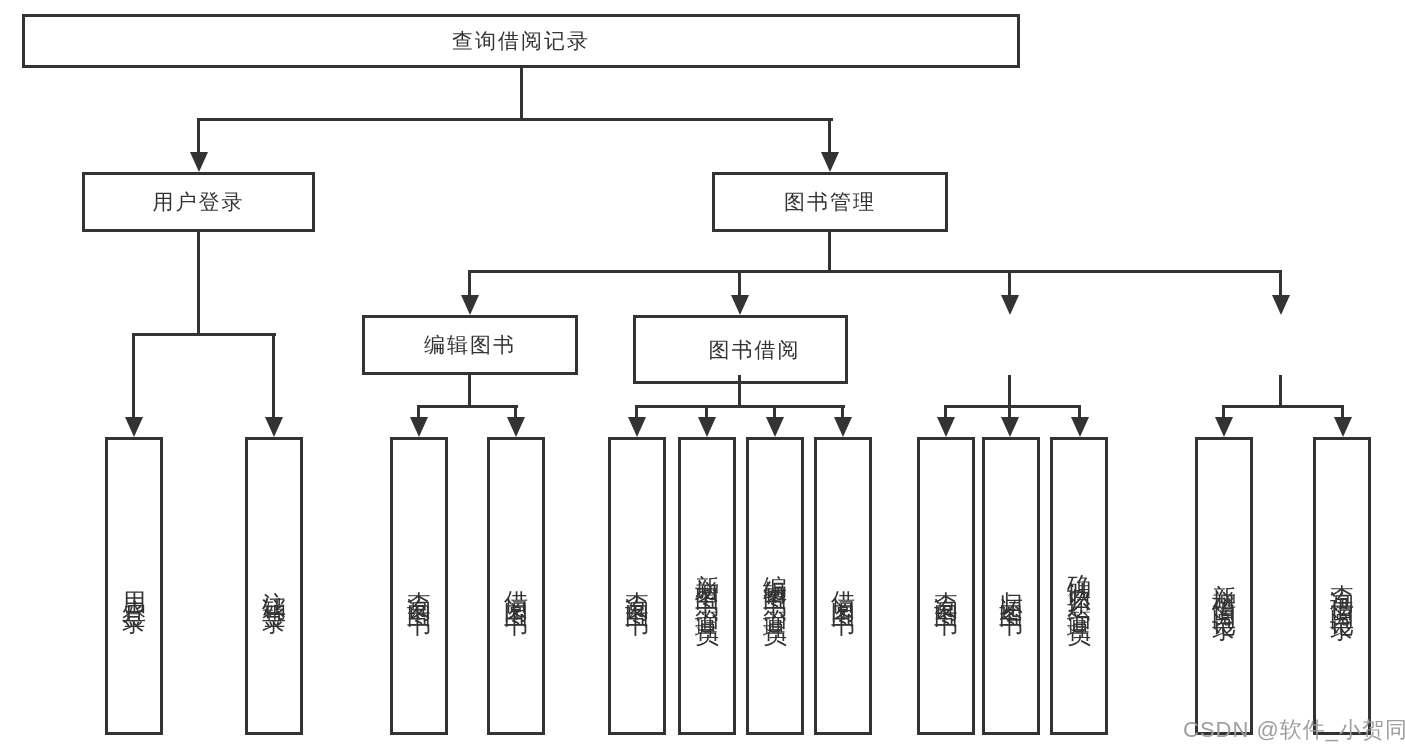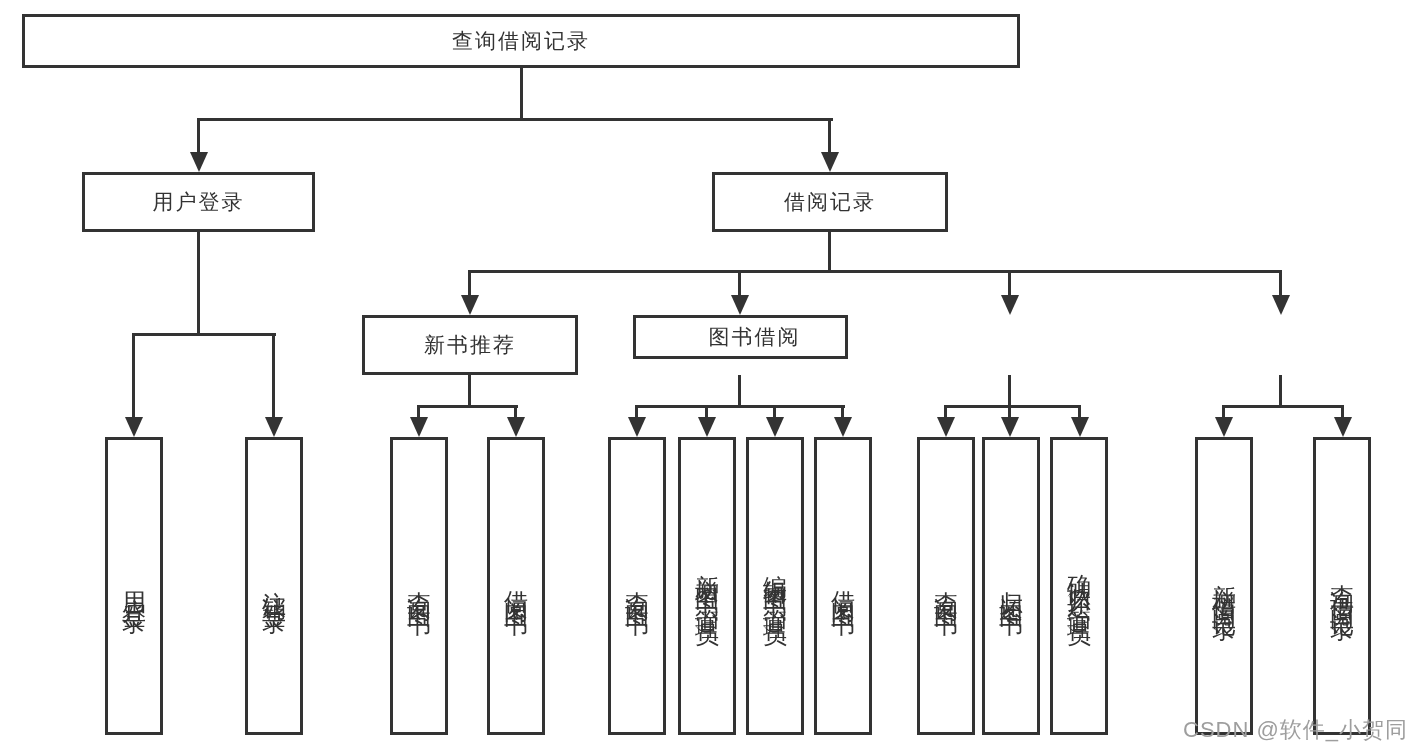--- a/index.html
+++ b/index.html
@@ -43,21 +43,21 @@
   <div class="hline" style="left: 197px; top: 118px; width: 636px; background: rgb(51, 51, 51);"></div>
   <div class="vline" style="left: 197px; top: 118px; height: 36px; background: rgb(51, 51, 51);"></div>
   <div class="vline" style="left: 828px; top: 118px; height: 36px; background: rgb(51, 51, 51);"></div>
   <div class="arrow" style="left: 190px; top: 152px; border-top-color: rgb(51, 51, 51);"></div>
   <div class="arrow" style="left: 821px; top: 152px; border-top-color: rgb(51, 51, 51);"></div>
 
   <div class="box" style="left: 82px; top: 172px; width: 233px; height: 60px; border-color: rgb(51, 51, 51); background: rgb(255, 255, 255); color: rgb(51, 51, 51);">
     <span>用户登录</span>
   </div>
   <div class="box" style="left: 712px; top: 172px; width: 236px; height: 60px; border-color: rgb(51, 51, 51); background: rgb(255, 255, 255); color: rgb(51, 51, 51);">
-    <span>借阅记录</span>
+    <span>图书管理</span>
   </div>
 
   <div class="vline" style="left: 197px; top: 232px; height: 104px; background: rgb(51, 51, 51);"></div>
   <div class="hline" style="left: 132px; top: 333px; width: 144px; background: rgb(51, 51, 51);"></div>
   <div class="vline" style="left: 132px; top: 333px; height: 86px; background: rgb(51, 51, 51);"></div>
   <div class="vline" style="left: 272px; top: 333px; height: 86px; background: rgb(51, 51, 51);"></div>
   <div class="arrow" style="left: 125px; top: 417px; border-top-color: rgb(51, 51, 51);"></div>
   <div class="arrow" style="left: 265px; top: 417px; border-top-color: rgb(51, 51, 51);"></div>
 
   <div class="vline" style="left: 828px; top: 232px; height: 40px; background: rgb(51, 51, 51);"></div>
@@ -65,23 +65,23 @@
   <div class="vline" style="left: 468px; top: 270px; height: 27px; background: rgb(51, 51, 51);"></div>
   <div class="vline" style="left: 738px; top: 270px; height: 27px; background: rgb(51, 51, 51);"></div>
   <div class="vline" style="left: 1008px; top: 270px; height: 27px; background: rgb(51, 51, 51);"></div>
   <div class="vline" style="left: 1279px; top: 270px; height: 27px; background: rgb(51, 51, 51);"></div>
   <div class="arrow" style="left: 461px; top: 295px; border-top-color: rgb(51, 51, 51);"></div>
   <div class="arrow" style="left: 731px; top: 295px; border-top-color: rgb(51, 51, 51);"></div>
   <div class="arrow" style="left: 1001px; top: 295px; border-top-color: rgb(51, 51, 51);"></div>
   <div class="arrow" style="left: 1272px; top: 295px; border-top-color: rgb(51, 51, 51);"></div>
 
   <div class="box" style="left: 362px; top: 315px; width: 216px; height: 60px; border-color: rgb(51, 51, 51); background: rgb(255, 255, 255); color: rgb(51, 51, 51);">
-    <span>新书推荐</span>
+    <span>编辑图书</span>
   </div>
-  <div class="box" style="left: 633px; top: 315px; width: 215px; height: 44px; border-color: rgb(51, 51, 51); background: rgb(255, 255, 255); color: rgb(51, 51, 51); padding-left: 28px;">
+  <div class="box" style="left: 633px; top: 315px; width: 215px; height: 69px; border-color: rgb(51, 51, 51); background: rgb(255, 255, 255); color: rgb(51, 51, 51); padding-left: 28px;">
     <span>图书借阅</span>
   </div>
 
   <div class="vline" style="left: 468px; top: 375px; height: 33px; background: rgb(51, 51, 51);"></div>
   <div class="hline" style="left: 417px; top: 405px; width: 101px; background: rgb(51, 51, 51);"></div>
   <div class="vline" style="left: 417px; top: 405px; height: 14px; background: rgb(51, 51, 51);"></div>
   <div class="vline" style="left: 514px; top: 405px; height: 14px; background: rgb(51, 51, 51);"></div>
   <div class="arrow" style="left: 410px; top: 417px; border-top-color: rgb(51, 51, 51);"></div>
   <div class="arrow" style="left: 507px; top: 417px; border-top-color: rgb(51, 51, 51);"></div>
 

